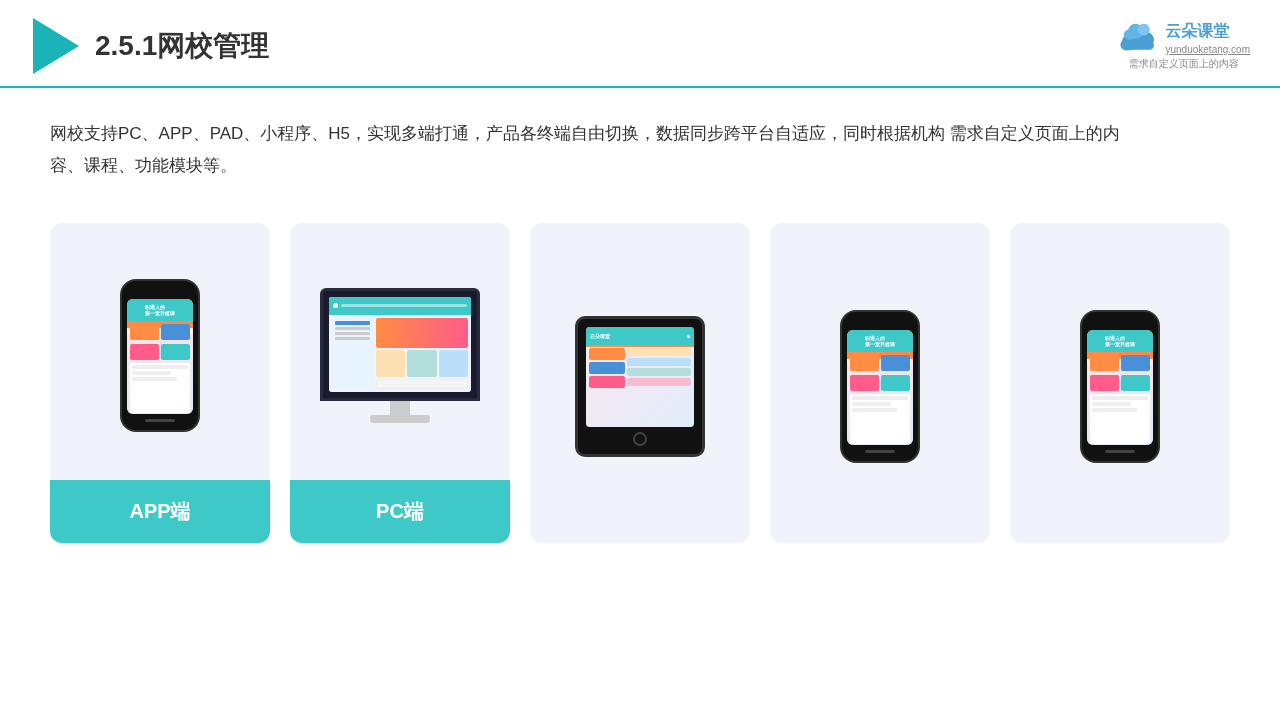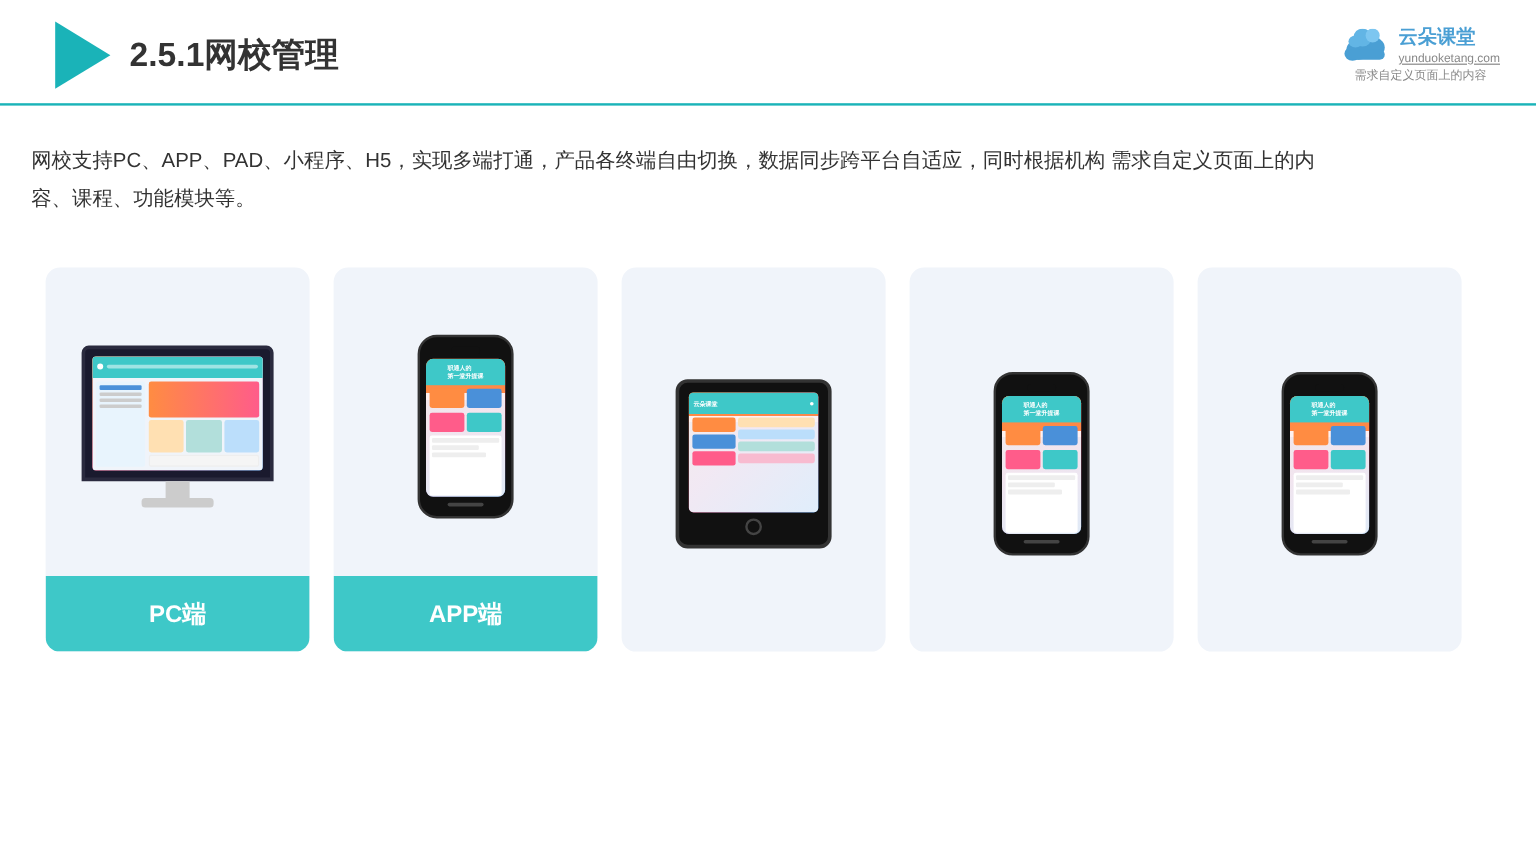--- a/index.html
+++ b/index.html
@@ -10,21 +10,21 @@
       font-family: 'Microsoft YaHei', '微软雅黑', Arial, sans-serif;
       overflow: hidden;
       position: relative;
     }
 
     
     .header {
       display: flex;
       align-items: center;
       justify-content: space-between;
-      padding: 18px 30px 12px 46px;
+      padding: 18px 30px 12px 33px;
       border-bottom: 2px solid #1ab3b8;
     }
 
     .header-left {
       display: flex;
       align-items: center;
       gap: 16px;
     }
 
     .logo-triangle {
@@ -74,21 +74,21 @@
 
     .brand-url {
       font-size: 10px;
       color: #888888;
       margin-top: 2px;
       text-decoration: underline;
     }
 
     
     .main-content {
-      padding: 30px 50px 20px 26px;
+      padding: 30px 50px 20px 50px;
     }
 
     .description {
       font-size: 17px;
       color: #333333;
       line-height: 1.9;
       max-width: 1100px;
       margin-bottom: 40px;
     }
 
@@ -289,20 +289,49 @@
     </div>
     <div class="brand-sub">需求自定义页面上的内容</div>
   </div>
 </div>
 
 <div class="main-content">
   <p class="description">网校支持PC、APP、PAD、小程序、H5，实现多端打通，产品各终端自由切换，数据同步跨平台自适应，同时根据机构
 需求自定义页面上的内容、课程、功能模块等。</p>
 
   <div class="cards-container">
+
+    <div class="card">
+      <div class="card-image-area">
+        <div class="phone-mockup">
+          <div class="phone-notch"></div>
+          <div class="phone-screen">
+            <div class="phone-screen-inner"></div>
+            <div style="position:absolute;top:0;left:0;right:0;">
+              <div style="background:#3ec8c8;height:22px;display:flex;align-items:center;justify-content:center;">
+                <div style="font-size:5px;color:white;font-weight:bold;">职通人的<br>第一堂升提课</div>
+              </div>
+              <div style="padding:3px;display:flex;gap:2px;flex-wrap:wrap;">
+                <div style="width:calc(50% - 1px);height:16px;background:#ff8c42;border-radius:2px;margin-bottom:2px;"></div>
+                <div style="width:calc(50% - 1px);height:16px;background:#4a90d9;border-radius:2px;margin-bottom:2px;"></div>
+                <div style="width:calc(50% - 1px);height:16px;background:#ff5c8a;border-radius:2px;"></div>
+                <div style="width:calc(50% - 1px);height:16px;background:#3ec8c8;border-radius:2px;"></div>
+              </div>
+              <div style="background:#fff;height:50px;margin:0 3px;border-radius:2px;padding:2px;">
+                <div style="height:4px;background:#eee;border-radius:1px;margin-bottom:2px;"></div>
+                <div style="height:4px;background:#eee;border-radius:1px;margin-bottom:2px;width:70%;"></div>
+                <div style="height:4px;background:#eee;border-radius:1px;width:80%;"></div>
+              </div>
+            </div>
+          </div>
+          <div class="phone-home-bar"></div>
+        </div>
+      </div>
+      <div class="card-label">APP端</div>
+    </div>
 
     <div class="card">
       <div class="card-image-area">
         <div class="pc-monitor">
           <div class="monitor-screen-wrap">
             <div class="monitor-screen">
               <div class="monitor-screen-content">
                 <div style="background:#3ec8c8;height:18px;display:flex;align-items:center;padding:0 4px;gap:3px;">
                   <div style="width:5px;height:5px;background:#fff;border-radius:50%;"></div>
                   <div style="flex:1;height:3px;background:rgba(255,255,255,0.5);border-radius:2px;"></div>
@@ -329,49 +358,20 @@
           </div>
           <div class="monitor-neck"></div>
           <div class="monitor-base"></div>
         </div>
       </div>
       <div class="card-label">PC端</div>
     </div>
 
     <div class="card">
       <div class="card-image-area">
-        <div class="phone-mockup">
-          <div class="phone-notch"></div>
-          <div class="phone-screen">
-            <div class="phone-screen-inner"></div>
-            <div style="position:absolute;top:0;left:0;right:0;">
-              <div style="background:#3ec8c8;height:22px;display:flex;align-items:center;justify-content:center;">
-                <div style="font-size:5px;color:white;font-weight:bold;">职通人的<br>第一堂升提课</div>
-              </div>
-              <div style="padding:3px;display:flex;gap:2px;flex-wrap:wrap;">
-                <div style="width:calc(50% - 1px);height:16px;background:#ff8c42;border-radius:2px;margin-bottom:2px;"></div>
-                <div style="width:calc(50% - 1px);height:16px;background:#4a90d9;border-radius:2px;margin-bottom:2px;"></div>
-                <div style="width:calc(50% - 1px);height:16px;background:#ff5c8a;border-radius:2px;"></div>
-                <div style="width:calc(50% - 1px);height:16px;background:#3ec8c8;border-radius:2px;"></div>
-              </div>
-              <div style="background:#fff;height:50px;margin:0 3px;border-radius:2px;padding:2px;">
-                <div style="height:4px;background:#eee;border-radius:1px;margin-bottom:2px;"></div>
-                <div style="height:4px;background:#eee;border-radius:1px;margin-bottom:2px;width:70%;"></div>
-                <div style="height:4px;background:#eee;border-radius:1px;width:80%;"></div>
-              </div>
-            </div>
-          </div>
-          <div class="phone-home-bar"></div>
-        </div>
-      </div>
-      <div class="card-label">APP端</div>
-    </div>
-
-    <div class="card">
-      <div class="card-image-area">
         <div class="tablet-mockup">
           <div class="tablet-screen">
             <div class="tablet-screen-inner"></div>
             <div style="position:absolute;top:0;left:0;right:0;">
               <div style="background:#3ec8c8;height:18px;display:flex;align-items:center;padding:0 4px;gap:3px;">
                 <div style="font-size:5px;color:white;font-weight:bold;flex:1;">云朵课堂</div>
                 <div style="width:3px;height:3px;background:#fff;border-radius:50%;"></div>
               </div>
               <div style="padding:3px;display:flex;gap:2px;">
                 <div style="width:35%;display:flex;flex-direction:column;gap:2px;">

